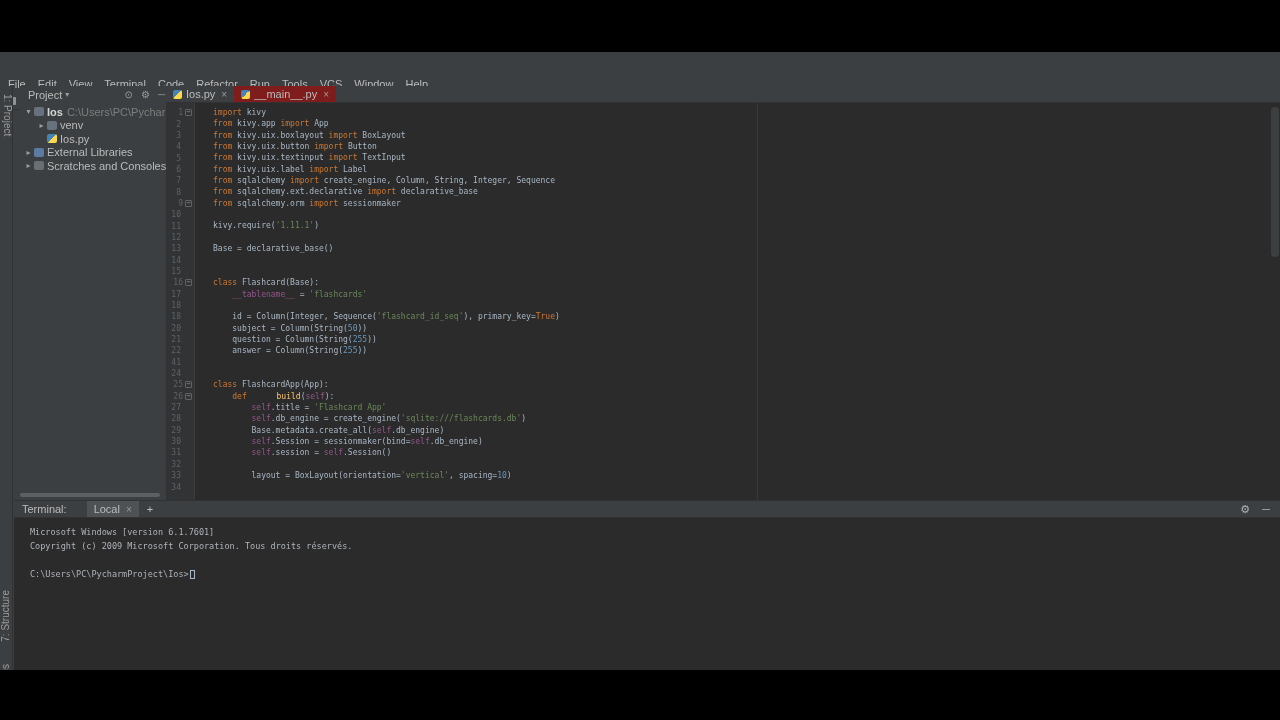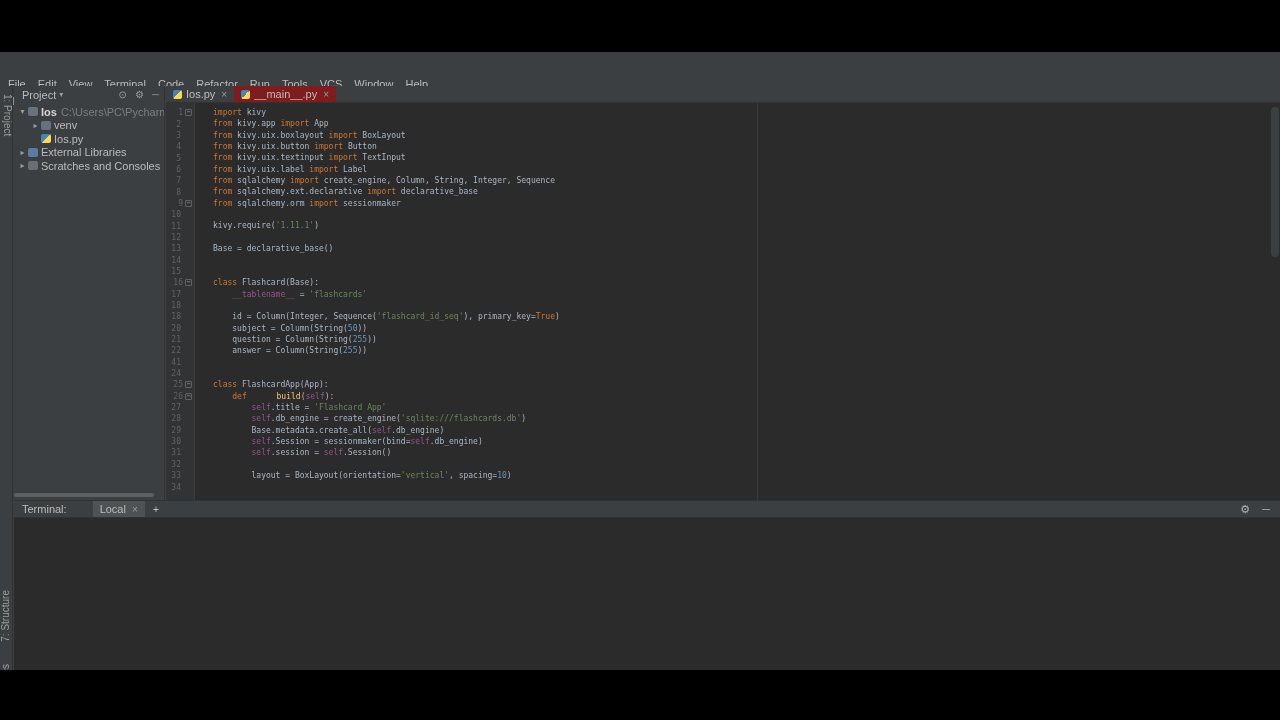--- a/index.html
+++ b/index.html
@@ -42,21 +42,21 @@
   .stripe { position:absolute; left:0; top:34px; bottom:0; width:13px;
             background:#3c3f41; border-right:1px solid #323232; }
   .v-label { position:absolute; left:0px; width:13px; color:#9c9c9c; font-size:10px;
              writing-mode:vertical-rl; white-space:nowrap; }
   .v-top { top:8px; }
   .v-rot { transform:rotate(180deg); }
   .v-structure { bottom:28px; }
   .v-favorites { bottom:-46px; }
 
   
-  .project-panel { position:absolute; left:14px; top:34px; width:151px; height:414px;
+  .project-panel { position:absolute; left:20px; top:34px; width:151px; height:414px;
                    background:#3c3f41; border-right:1px solid #323232; overflow:hidden; }
   .panel-header { height:17px; display:flex; align-items:center; padding:0 5px 0 8px;
                   font-size:11px; color:#bbbbbb; }
   .panel-header .caret { font-size:8px; color:#9c9c9c; margin-left:3px; }
   .panel-header-icons { margin-left:auto; display:flex; gap:8px; align-items:center;
                   color:#9c9c9c; font-size:10px; }
   .tree { margin-top:2px; }
   .tree-row { height:13.5px; display:flex; align-items:center; font-size:11px;
               color:#bbbbbb; white-space:nowrap; overflow:hidden; }
   .tree-arrow { width:9px; font-size:8px; color:#9c9c9c; text-align:center; flex:0 0 auto; }
@@ -98,21 +98,21 @@
   .tok-dd { color:#94558d; }
   .margin-guide { position:absolute; left:591px; top:0; bottom:0; width:1px; background:#393939; }
   .vscroll-thumb { position:absolute; right:1px; top:4px; width:8px; height:150px;
                    background:#45484a; border-radius:4px; opacity:.7; }
 
   
   .terminal { position:absolute; left:14px; top:448px; right:0; bottom:0;
               background:#2b2b2b; border-top:1px solid #323232; }
   .term-header { height:17px; background:#3c3f41; border-bottom:1px solid #323232;
               display:flex; align-items:center; font-size:11px; color:#bbbbbb; }
-  .term-title { padding:0 26px 0 8px; }
+  .term-title { padding:0 20px 0 8px; }
   .term-tab { display:flex; align-items:center; gap:4px; padding:0 7px; height:100%;
               background:#4e5254; }
   .term-plus { padding:0 8px; color:#bbbbbb; }
   .term-header-icons { margin-left:auto; display:flex; align-items:center; gap:12px;
               padding-right:10px; color:#afb1b3; font-size:11px; }
   .term-body { padding:7px 0 0 16px; font-family:"DejaVu Sans Mono",monospace;
               font-size:8.5px; line-height:14px; color:#aeb3b9; white-space:pre; }
   .term-line { min-height:14px; }
   .term-cursor { display:inline-block; width:5px; height:9px; border:1px solid #a9b7c6;
               vertical-align:middle; margin-left:1px; }
@@ -362,16 +362,17 @@
         <span class="term-tab">
           <span>Local</span>
           <span class="tab-close">×</span>
         </span>
         <span class="term-plus">+</span>
         <span class="term-header-icons">
           <span>⚙</span>
           <span>─</span>
         </span>
       </div>
+      <div class="term-body"><div class="term-line">Microsoft Windows [version 6.1.7601]</div><div class="term-line">Copyright (c) 2009 Microsoft Corporation. Tous droits réservés.</div><div class="term-line"></div><div class="term-line"><span>C:\Users\PC\PycharmProject\Ios&gt;</span><span class="term-cursor"></span></div></div>
     </div>
 
   </div>
 </div>
 
 </body></html>

